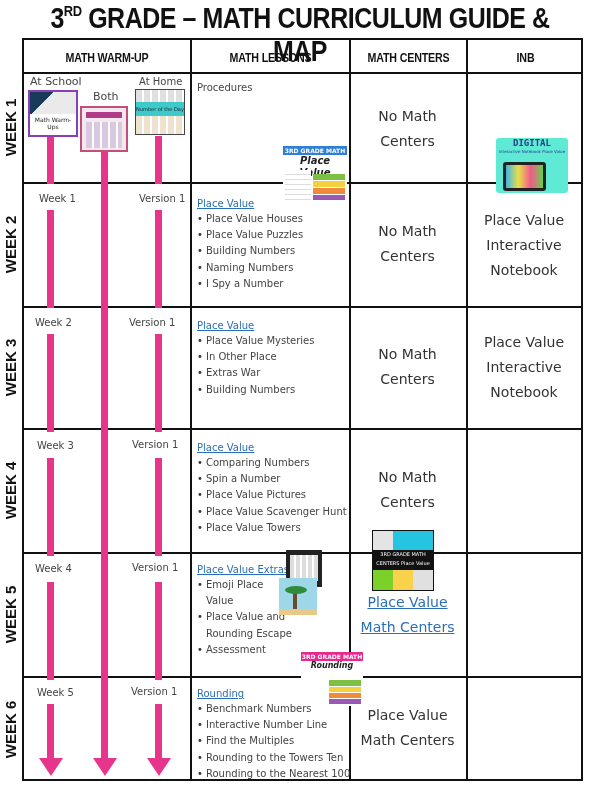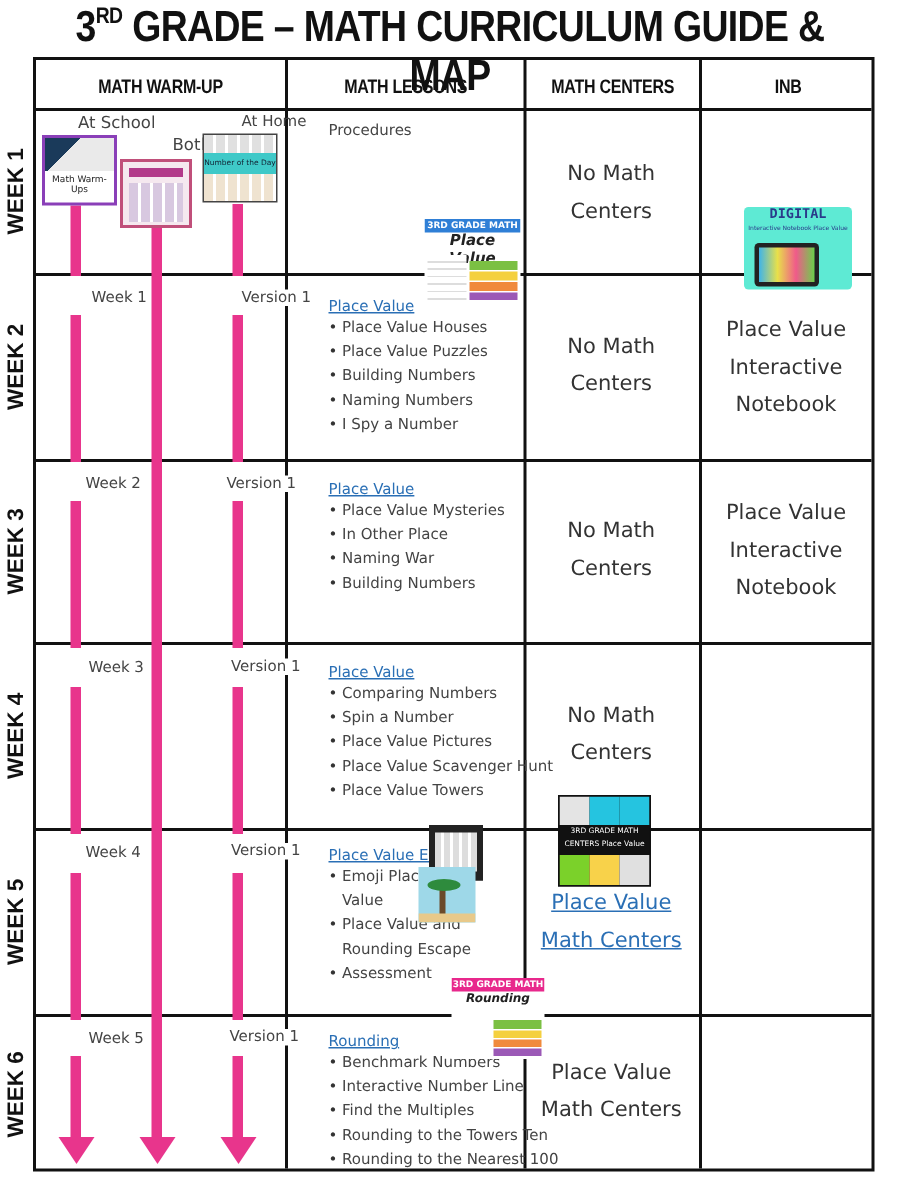--- a/index.html
+++ b/index.html
@@ -24,21 +24,21 @@
   }
 
   .week-label {
     position: absolute; left: 0; width: 22px; display: flex; align-items: center; justify-content: center;
   }
   .week-label span {
     display: block; transform: rotate(-90deg); white-space: nowrap;
     font-family: "Liberation Sans", sans-serif; font-weight: bold; font-size: 15px; color: #111;
   }
 
-  .cell { position: absolute; margin-left: 22px; }
+  .cell { position: absolute; }
   .small { font-size: 10px; color: #444; }
   .link { color: #2a6fb5; text-decoration: underline; font-size: 10px; }
   ul.bul { list-style: none; }
   ul.bul li { font-size: 10px; color: #444; line-height: 16.2px; padding-left: 9px; position: relative; }
   ul.bul li::before { content: "•"; position: absolute; left: 0; color: #333; }
 
   .center-text { position: absolute; text-align: center; font-size: 14px; color: #333; line-height: 25px; }
   .big-link { color: #2a6fb5; text-decoration: underline; }
 
   .pink-bar { position: absolute; width: 7px; background: #e8358c; }
@@ -150,21 +150,21 @@
     <li>Naming Numbers</li>
     <li>I Spy a Number</li>
   </ul>
 </div>
 
 <div class="cell" style="left:197px;top:314px">
   <a class="link">Place Value</a>
   <ul class="bul">
     <li>Place Value Mysteries</li>
     <li>In Other Place</li>
-    <li>Naming War</li>
+    <li>Extras War</li>
     <li>Building Numbers</li>
   </ul>
 </div>
 
 <div class="cell" style="left:197px;top:436px">
   <a class="link">Place Value</a>
   <ul class="bul">
     <li>Comparing Numbers</li>
     <li>Spin a Number</li>
     <li>Place Value Pictures</li>

